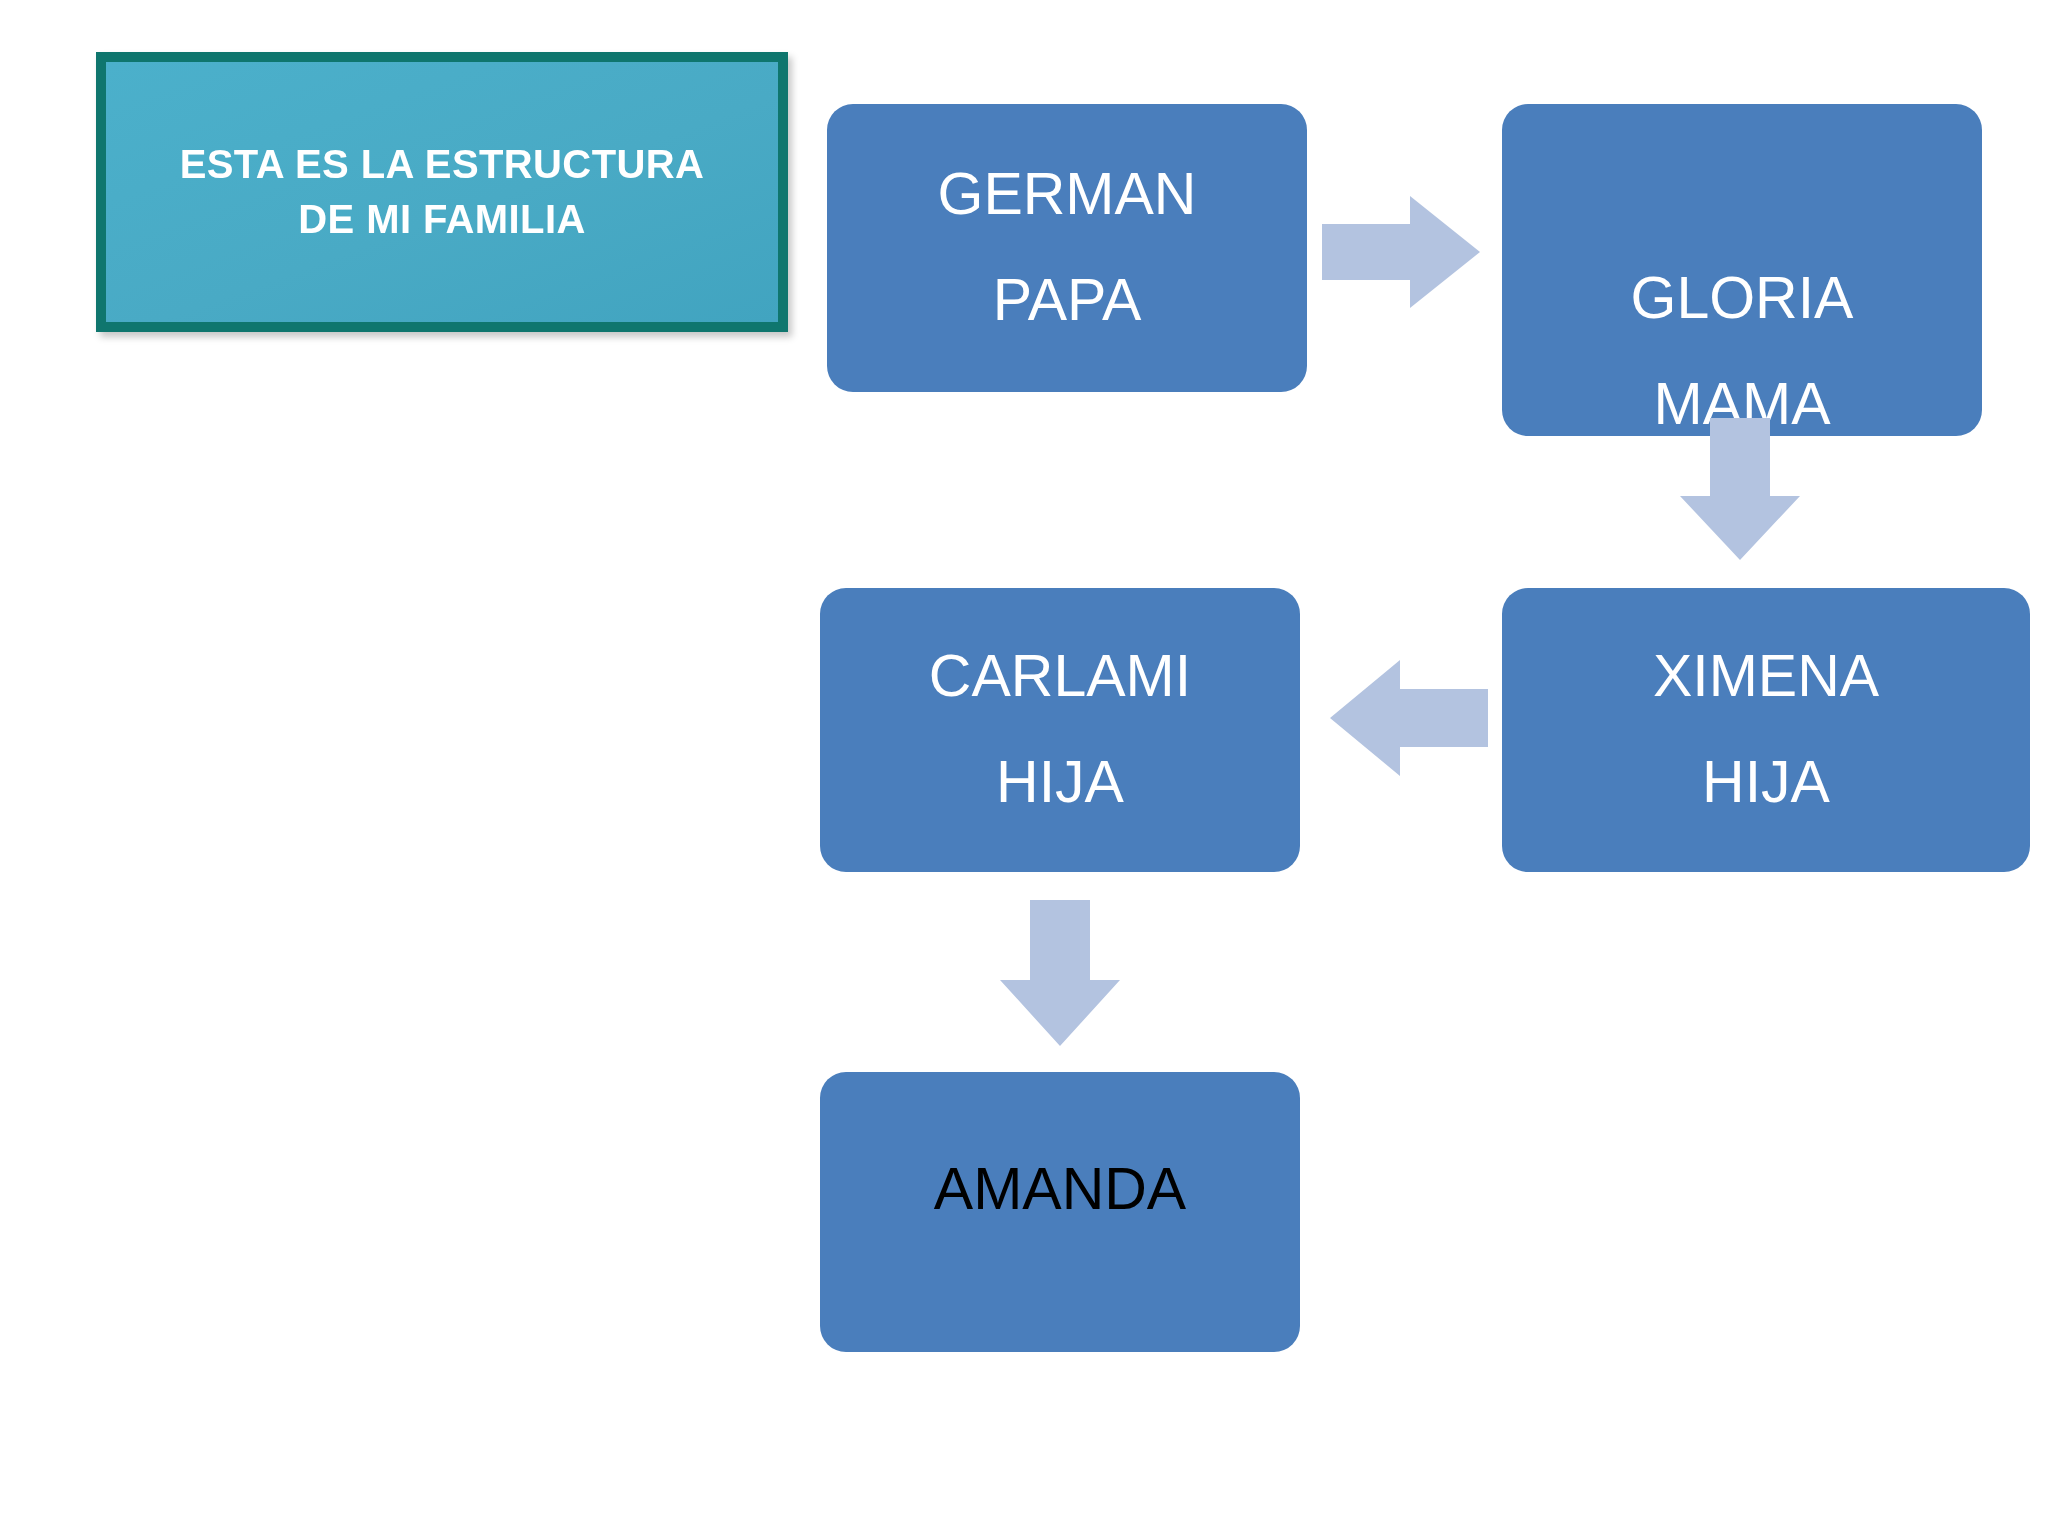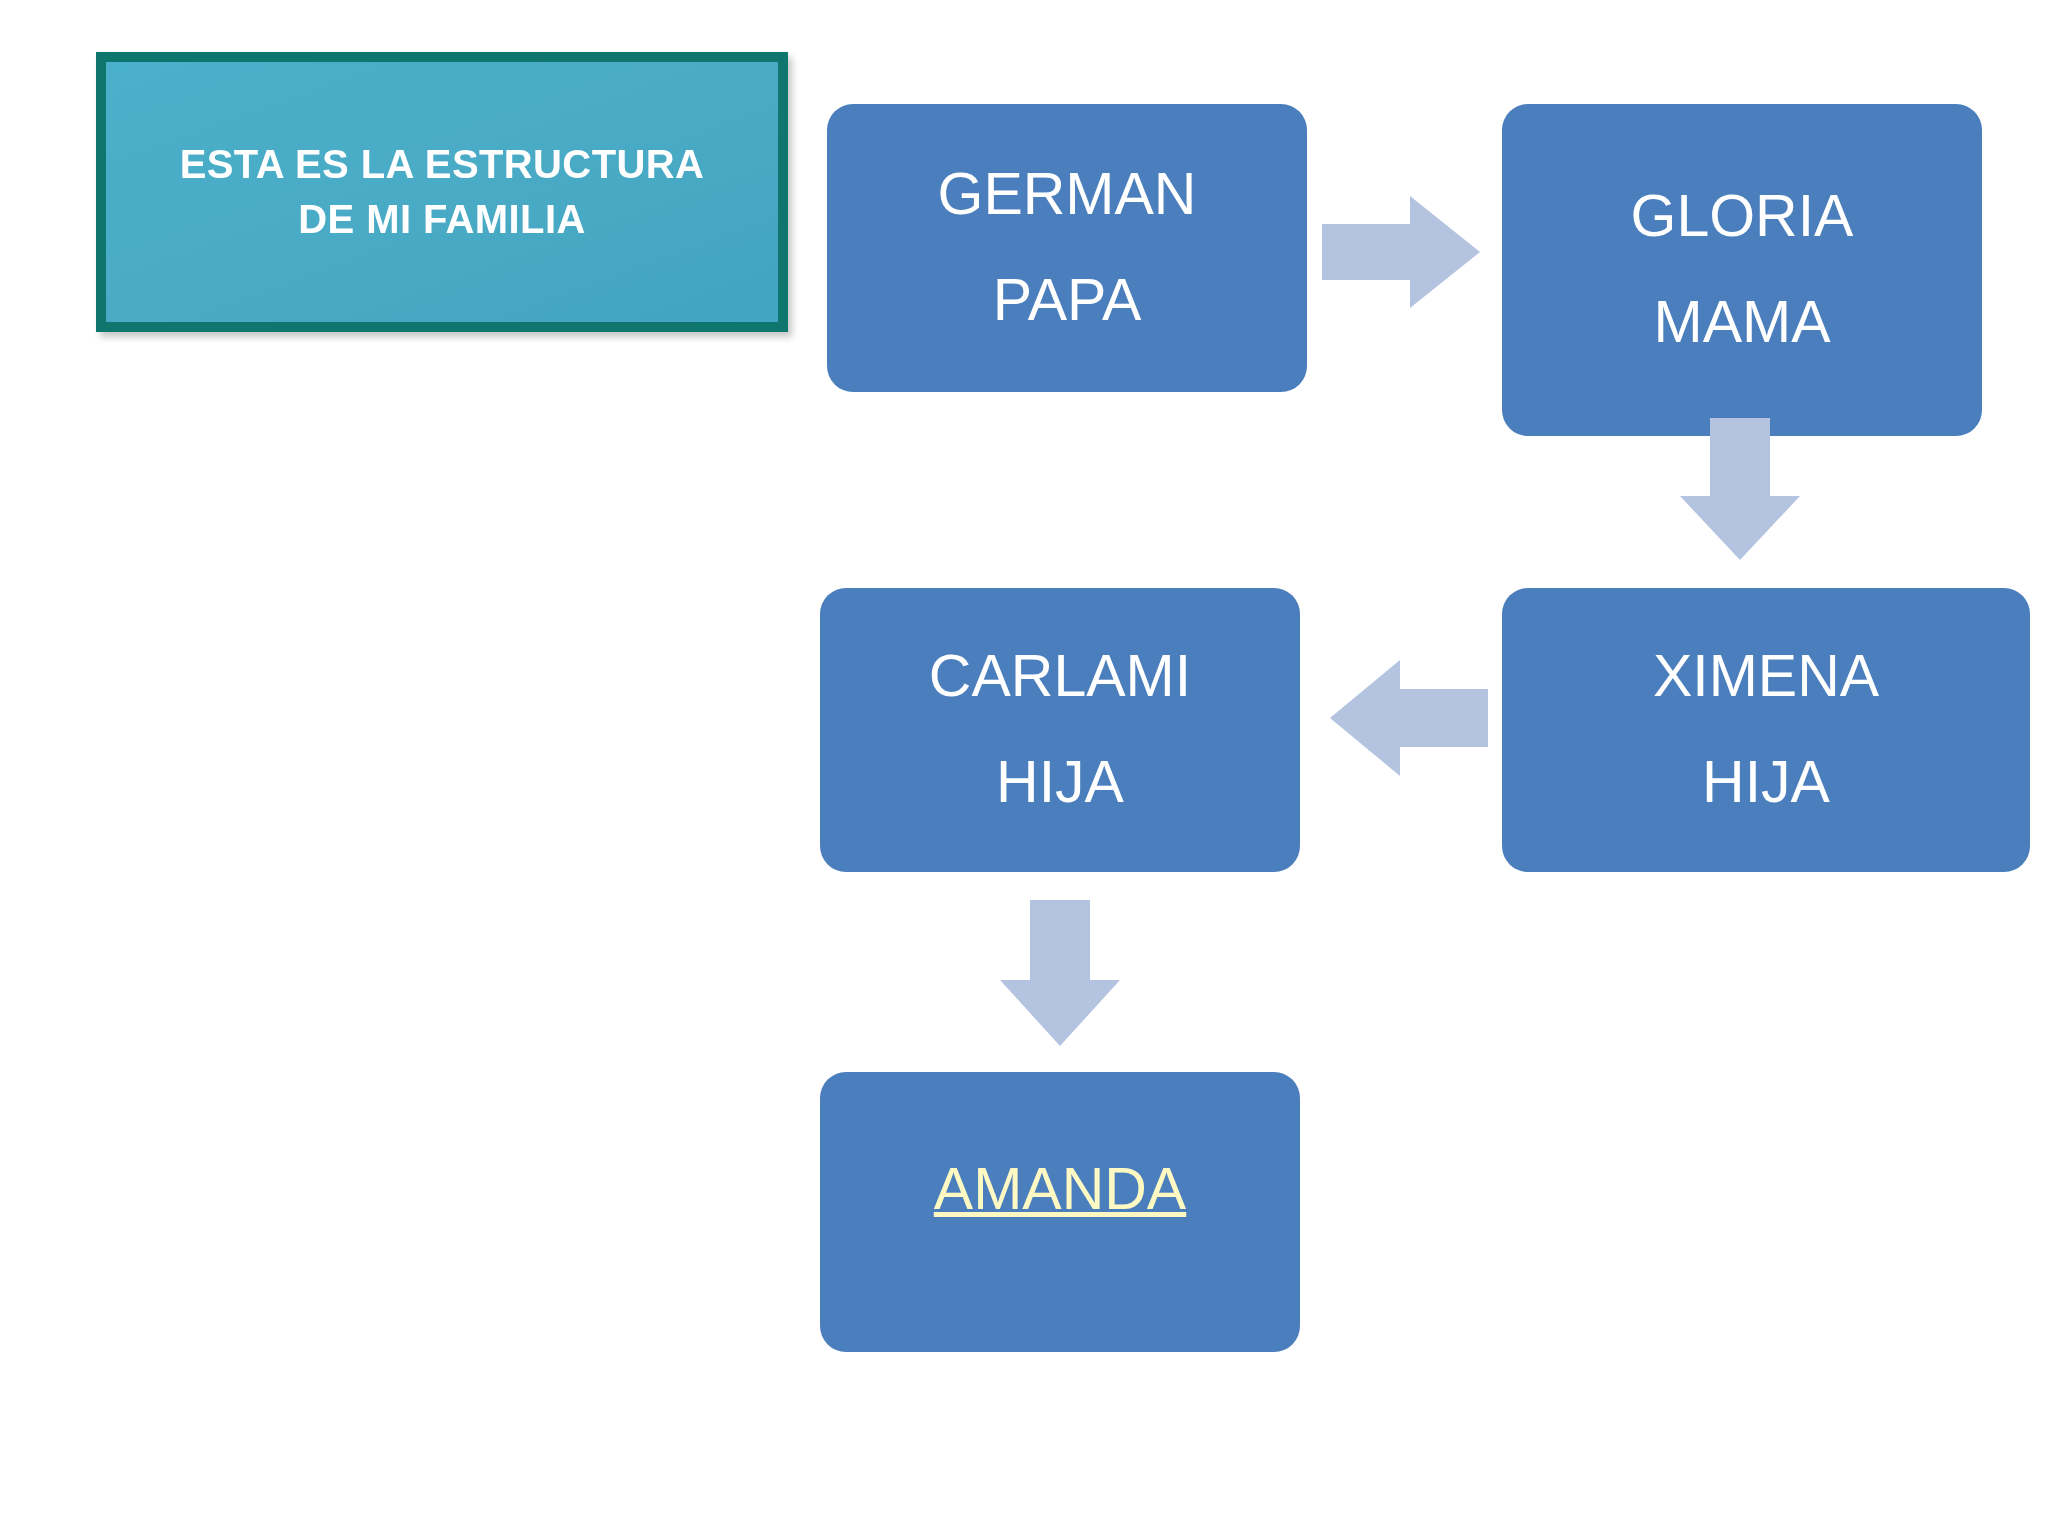--- a/index.html
+++ b/index.html
@@ -72,21 +72,21 @@
     color: #ffffff;
     font-size: 59px;
     line-height: 1.05;
     text-align: center;
     white-space: nowrap;
     font-weight: normal;
   }
   .node-name { margin-bottom: 44px; }
 
   #node-german  { left: 820px;  top: 104px;  width: 480px; height: 288px; }
-  #node-gloria  { left: 1502px; top: 104px;  width: 480px; height: 332px; }
+  #node-gloria  { left: 1502px; top: 104px;  width: 480px; height: 332px; justify-content: flex-end; }
   #node-ximena  { left: 1502px; top: 588px;  width: 528px; height: 284px; }
   #node-carlami { left: 820px;  top: 588px;  width: 480px; height: 284px; }
   #node-amanda  { left: 820px;  top: 1072px; width: 480px; height: 280px; }
 
   
   .arrow {
     position: absolute;
   }
   .arrow svg { display: block; overflow: visible; }
 
@@ -121,21 +121,21 @@
     <div class="node-name" style="color: rgb(255, 255, 255);">XIMENA</div>
     <div class="node-role" style="color: rgb(255, 255, 255);">HIJA</div>
   </div>
 
   <div class="node" id="node-carlami" style="background: rgb(74, 126, 188);">
     <div class="node-name" style="color: rgb(255, 255, 255);">CARLAMI</div>
     <div class="node-role" style="color: rgb(255, 255, 255);">HIJA</div>
   </div>
 
   <div class="node" id="node-amanda" style="background: rgb(74, 126, 188);">
-    <div class="node-name" style="color: #fef9c3; text-decoration: underline;">AMANDA</div>
+    <div class="node-name" style="color: #000000;">AMANDA</div>
   </div>
 
   <div class="arrow" id="arrow-german-gloria">
     <svg viewBox="0 0 158 112" width="158" height="112" aria-hidden="true">
       <polygon class="arrow-shape" points="0,28 88,28 88,0 158,56 88,112 88,84 0,84" fill="#b3c3e0"></polygon>
     </svg>
   </div>
 
   <div class="arrow" id="arrow-gloria-ximena">
     <svg viewBox="0 0 120 142" width="120" height="142" aria-hidden="true">

